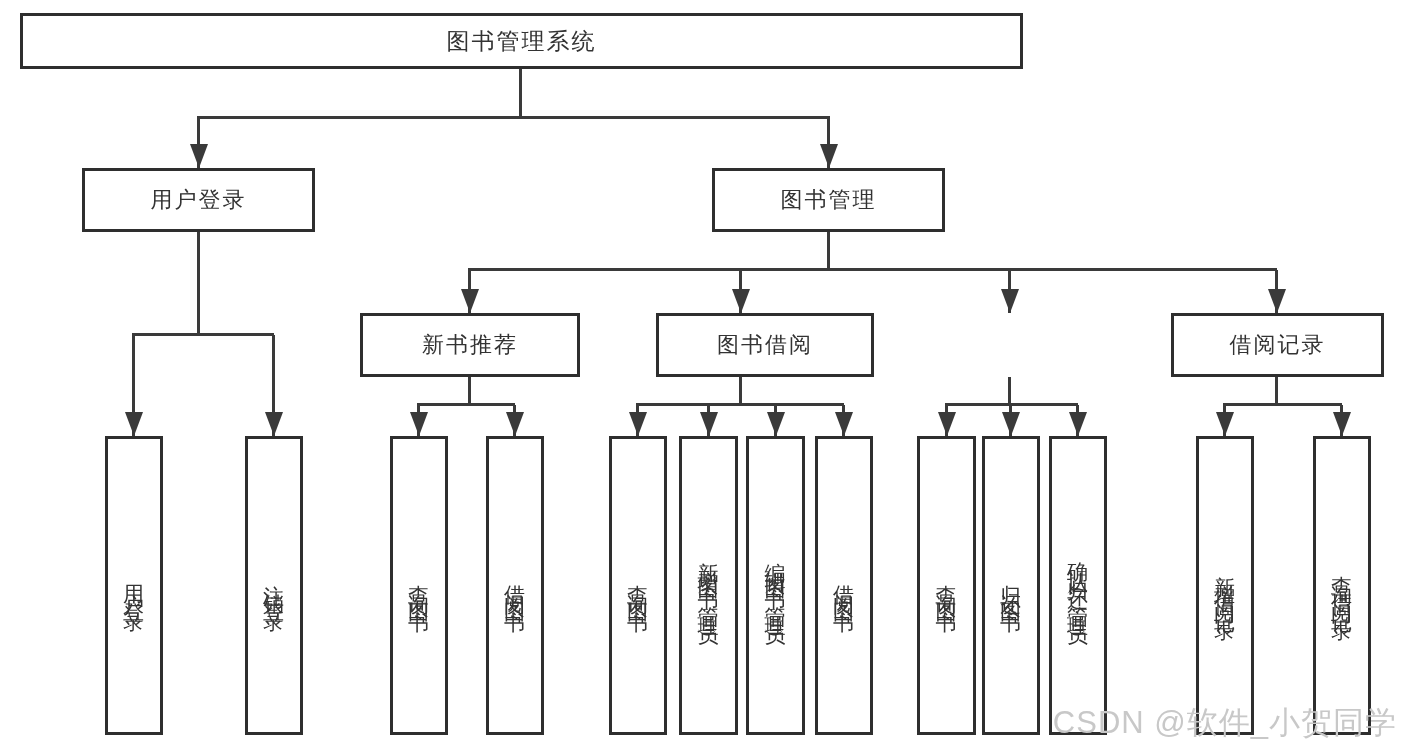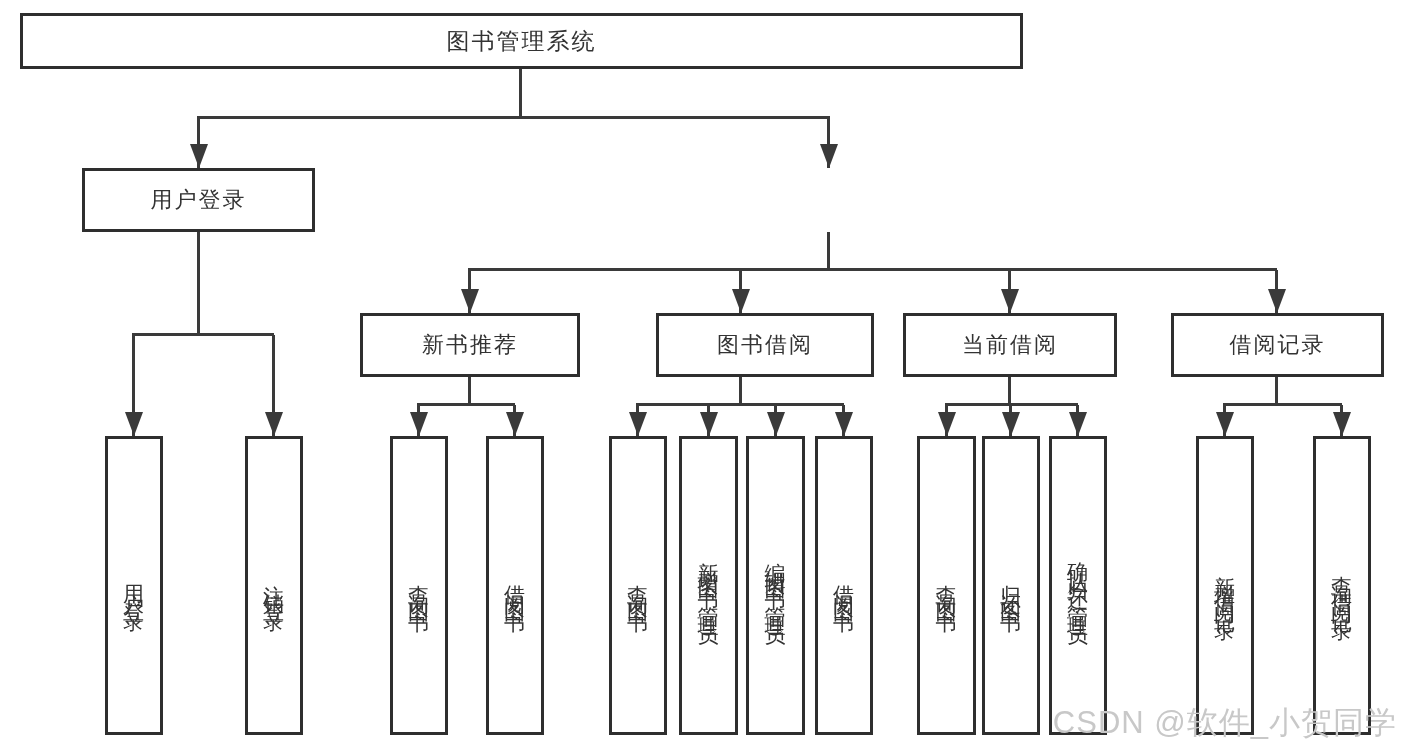--- a/index.html
+++ b/index.html
@@ -64,26 +64,26 @@
 </style>
 </head>
 <body>
 
 <div class="canvas">
 
   <div class="box root-box" style="left:20px; top:13px; width:1003px; height:56px;">图书管理系统</div>
 
   <div class="box" style="left:82px; top:168px; width:233px; height:64px;">用户登录</div>
 
+  <div class="box" style="left:712px; top:168px; width:233px; height:64px;">图书管理</div>
 
   <div class="box" style="left:360px; top:313px; width:220px; height:64px;">新书推荐</div>
 
   <div class="box" style="left:632px; top:313px; width:218px; height:64px;margin-left:24px;">图书借阅</div>
 
-  <div class="box" style="left:903px; top:313px; width:214px; height:64px;">当前借阅</div>
 
   <div class="box" style="left:1171px; top:313px; width:213px; height:64px;">借阅记录</div>
 
   <div class="vbox" style="left:105px; top:436px; width:58px; height:299px;">用户登录</div>
   <div class="vbox" style="left:245px; top:436px; width:58px; height:299px;">注销登录</div>
 
   <div class="vbox" style="left:390px; top:436px; width:58px; height:299px;">查询图书</div>
   <div class="vbox" style="left:486px; top:436px; width:58px; height:299px;">借阅图书</div>
 
   <div class="vbox" style="left:609px; top:436px; width:58px; height:299px;">查询图书</div>

